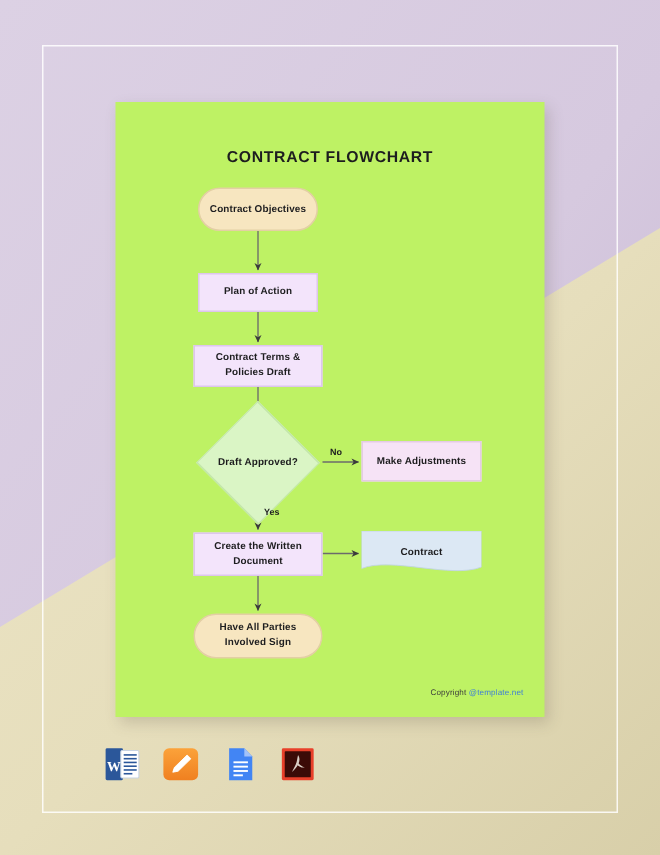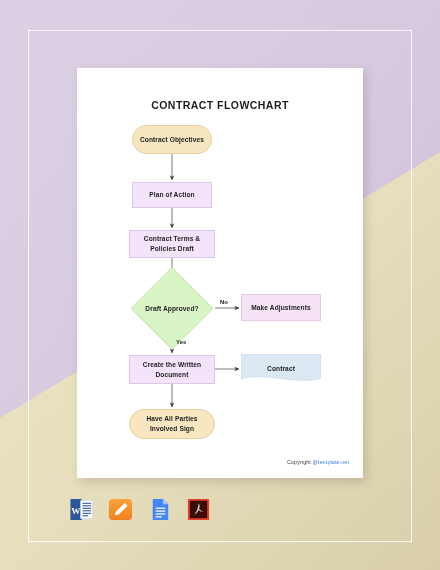--- a/index.html
+++ b/index.html
@@ -34,21 +34,21 @@
     pointer-events: none;
   }
 
   
   #paper {
     position: absolute;
     left: 77px;
     top: 68px;
     width: 286px;
     height: 410px;
-    background: #ffffff;
+    background: #bef264;
     box-shadow: 3px 4px 9px rgba(90,80,70,0.22);
     box-sizing: border-box;
   }
 
   #doc-title {
     position: absolute;
     left: 0;
     top: 31px;
     width: 100%;
     text-align: center;

